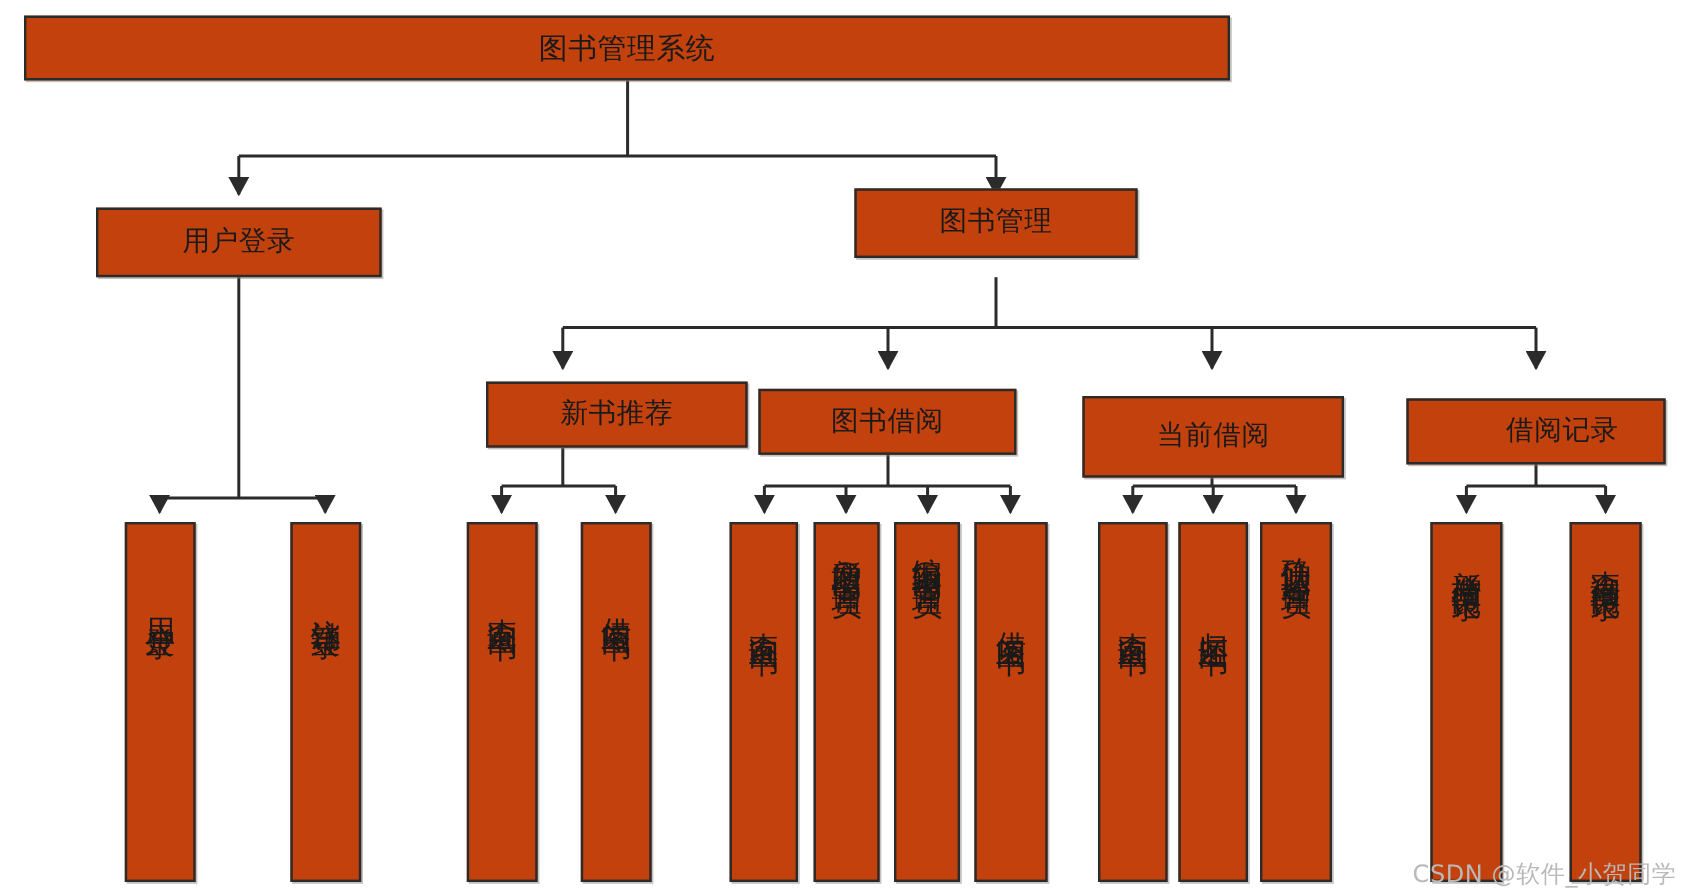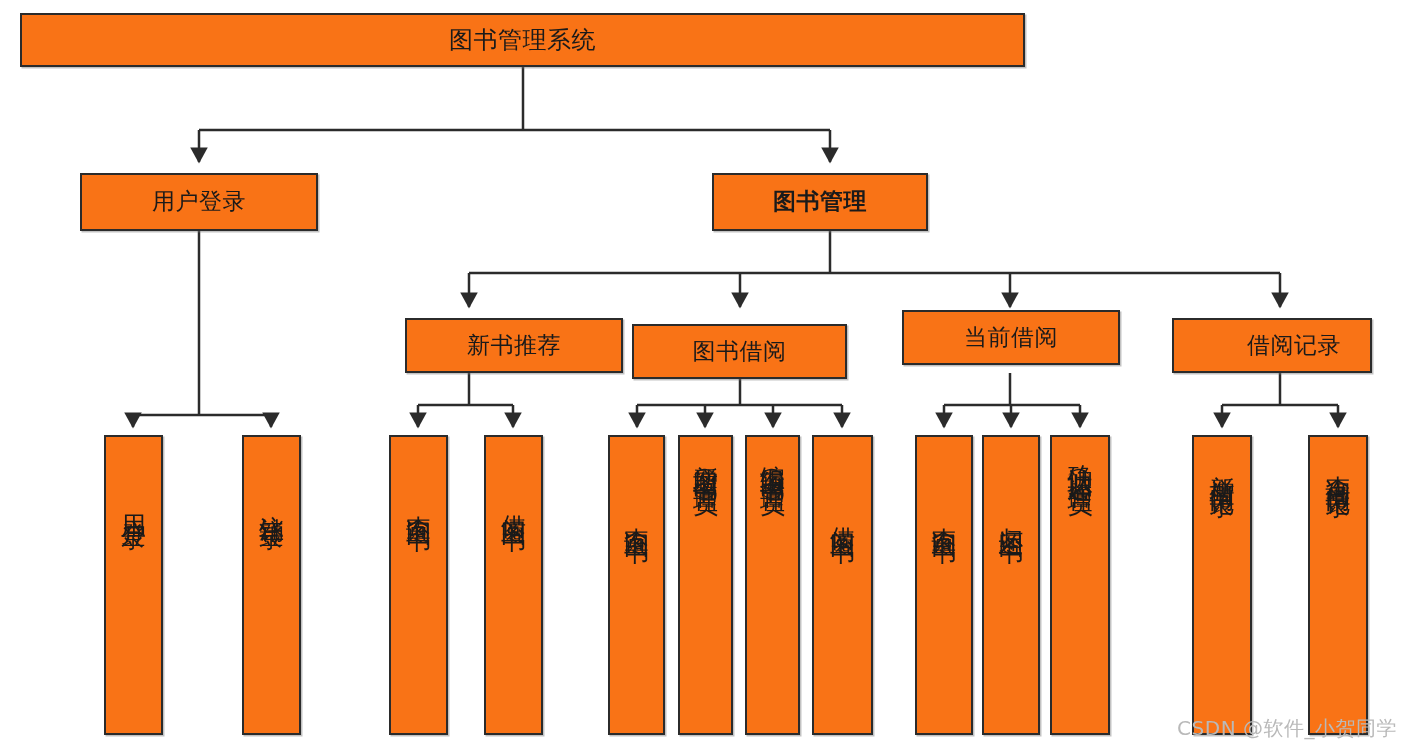--- a/index.html
+++ b/index.html
@@ -19,21 +19,21 @@
     position: absolute;
     left: 0;
     top: 0;
     width: 1405px;
     height: 747px;
     pointer-events: none;
   }
   .node {
     position: absolute;
     box-sizing: border-box;
-    background: #f97316;
+    background: #c2410c;
     border: 2.5px solid #2b2b2b;
     display: flex;
     align-items: center;
     justify-content: center;
     color: #1a1a1a;
     box-shadow: 1.5px 1.5px 0 rgba(120,120,120,0.45);
     z-index: 2;
   }
   .node .lbl {
     display: block;
@@ -132,34 +132,34 @@
     </g>
   </svg>
 
   <div class="node h root" style="left:20px; top:13px; width:1005px; height:54px;">
     <span class="lbl">图书管理系统</span>
   </div>
 
   <div class="node h" style="left:80px; top:173px; width:238px; height:58px;">
     <span class="lbl">用户登录</span>
   </div>
-  <div class="node h" style="left:712px; top:173px; width:216px; height:58px;font-weight:bold;">
+  <div class="node h" style="left:712px; top:157px; width:236px; height:58px;">
     <span class="lbl">图书管理</span>
   </div>
 
   <div class="node h" style="left:360px; top:318px; width:218px; height:55px;margin-left:45px;">
     <span class="lbl">新书推荐</span>
   </div>
   <div class="node h" style="left:632px; top:324px; width:215px; height:55px;">
     <span class="lbl">图书借阅</span>
   </div>
-  <div class="node h" style="left:902px; top:310px; width:218px; height:55px;align-items:center;">
+  <div class="node h" style="left:902px; top:330px; width:218px; height:68px;align-items:center;">
     <span class="lbl">当前借阅</span>
   </div>
-  <div class="node h" style="left:1172px; top:318px; width:200px; height:55px;padding-left:44px;">
+  <div class="node h" style="left:1172px; top:332px; width:216px; height:55px;padding-left:44px;">
     <span class="lbl">借阅记录</span>
   </div>
 
   <div class="node v mid" style="left:104px; top:435px; width:59px; height:300px;">
     <span class="lbl">用户登录</span>
   </div>
   <div class="node v mid" style="left:242px; top:435px; width:59px; height:300px;">
     <span class="lbl">注销登录</span>
   </div>
 

